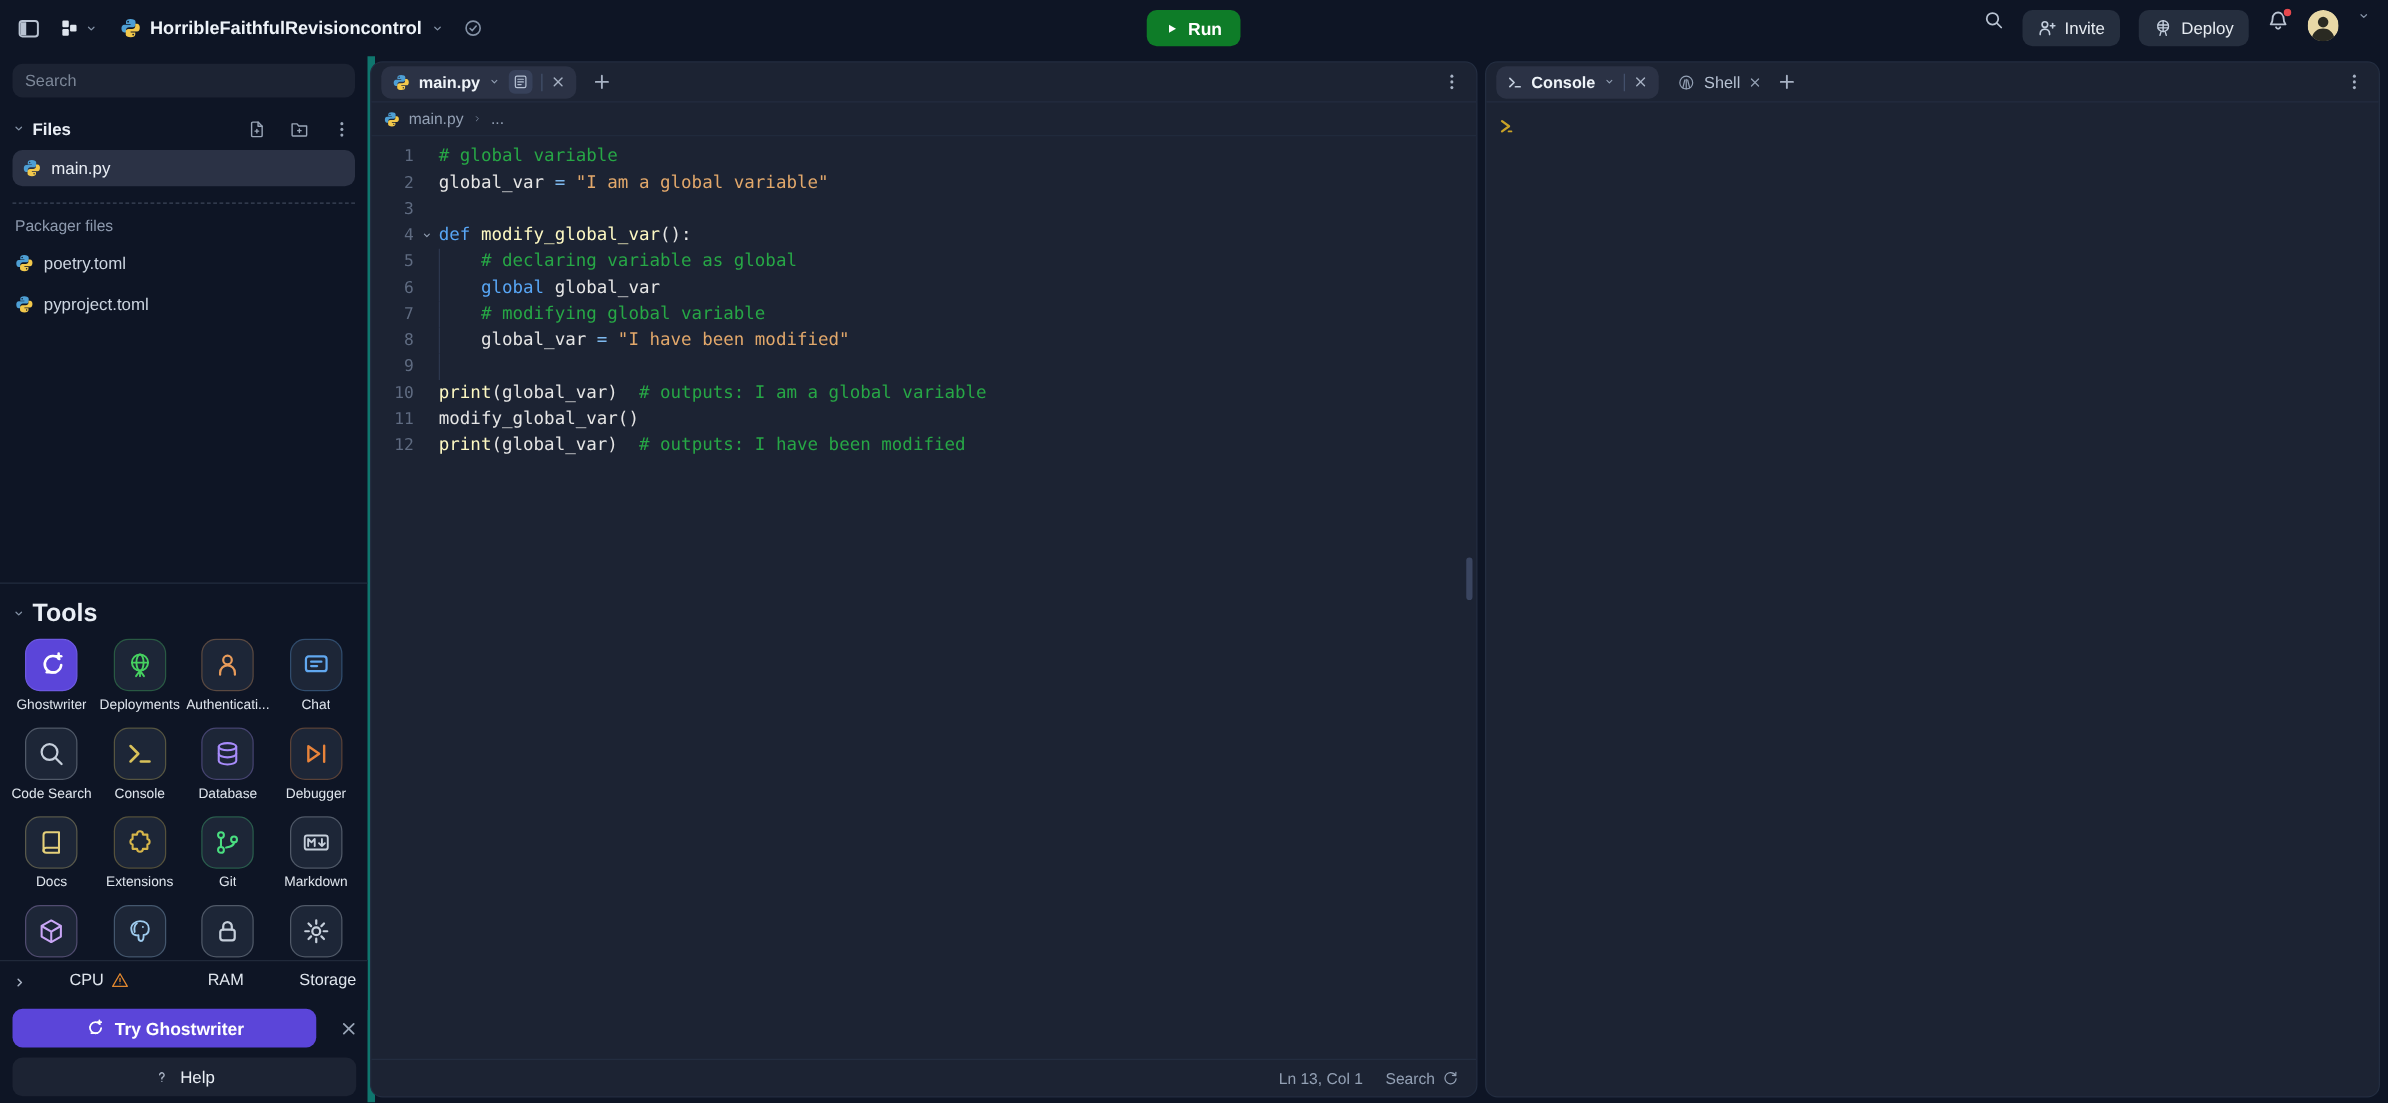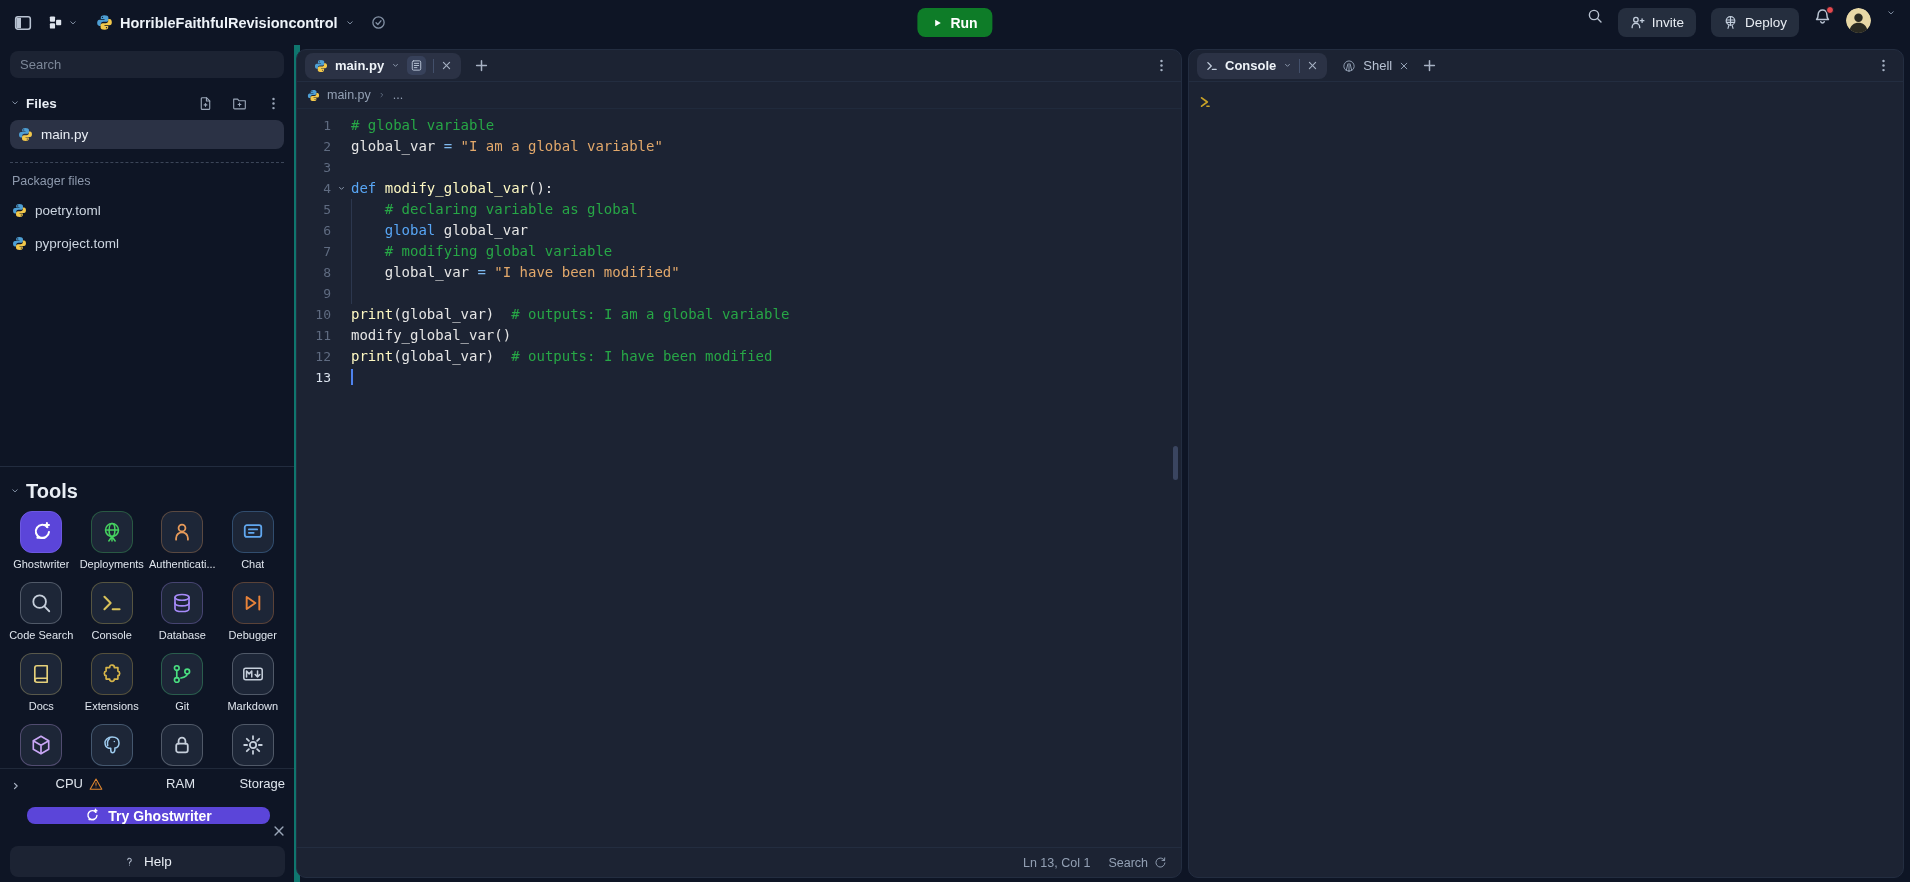--- a/index.html
+++ b/index.html
@@ -75,21 +75,21 @@
   .res-group{display:flex;flex-direction:column;align-items:flex-end;}
   .res-label{display:flex;gap:6px;align-items:center;font-size:13px;color:#dfe5ed;height:17px;}
   .ic-warn{width:14px;height:14px;color:#e0862e;}
   .res-bar{margin-top:4px;height:6px;border-radius:3px;background:#2b3548;overflow:hidden;}
   .res-fill{height:100%;border-radius:3px;}
   .fill-cpu{background:linear-gradient(90deg,#8f4a10,#d96c0e 55%,#e07a12);}
   .fill-ram{background:#1f7ff2;}
   .fill-storage{background:#4a7db5;}
   .g-cpu{margin-left:5px;width:76px;} .g-ram{margin-left:14px;width:78px;} .g-sto{margin-left:13px;width:77px;}
 
-  .cta-row{position:absolute;top:762px;left:10px;right:8px;height:31px;display:flex;align-items:center;flex-direction:column;}
+  .cta-row{position:absolute;top:762px;left:10px;right:8px;height:31px;display:flex;align-items:center;}
   .cta-btn{width:243px;height:31px;border-radius:8px;background:#5b45d9;color:#fff;display:flex;
     align-items:center;justify-content:center;gap:9px;font-size:14px;font-weight:600;cursor:pointer;}
   .cta-btn [data-icon]{width:15px;height:15px;color:#fff;}
   .cta-close{margin-left:auto;width:14px;height:14px;color:#9aa6b8;cursor:pointer;}
   .help-bar{position:absolute;top:801px;left:10px;right:9px;height:31px;border-radius:8px;background:#1c2333;
     display:flex;align-items:center;justify-content:center;gap:8px;color:#e9eef5;font-size:13.5px;cursor:pointer;}
   .help-bar [data-icon]{width:13px;height:13px;color:#aab4c5;}
 
   
   .card{position:absolute;top:49px;height:829px;background:#1c2333;border:1px solid #232d40;
@@ -716,25 +716,20 @@
       <div class="cline">
         <span class="gnum">11</span>
         <span class="gfold"></span>
         <span class="ccontent"><span class="tk-pl">modify_global_var()</span></span>
       </div>
       <div class="cline">
         <span class="gnum">12</span>
         <span class="gfold"></span>
         <span class="ccontent"><span class="tk-fn">print</span><span class="tk-pl">(global_var)  </span><span class="tk-cm"># outputs: I have been modified</span></span>
       </div>
-      <div class="cline active">
-        <span class="gnum">13</span>
-        <span class="gfold"></span>
-        <span class="ccontent"><span class="caret"></span></span>
-      </div>
     </div>
   <div class="escroll"></div>
 
   <div class="estatus">
     <span>Ln 13, Col 1</span>
     <span class="hist">
       <span>Search</span>
       <span data-icon="history">
           <svg viewBox="0 0 16 16" fill="none" stroke="currentColor" stroke-width="1.2" stroke-linecap="round" stroke-linejoin="round">
             <path d="M13.4 8.6A5.5 5.5 0 1 1 8 2.6c2.1 0 3.9 1.1 4.9 2.8"></path>

